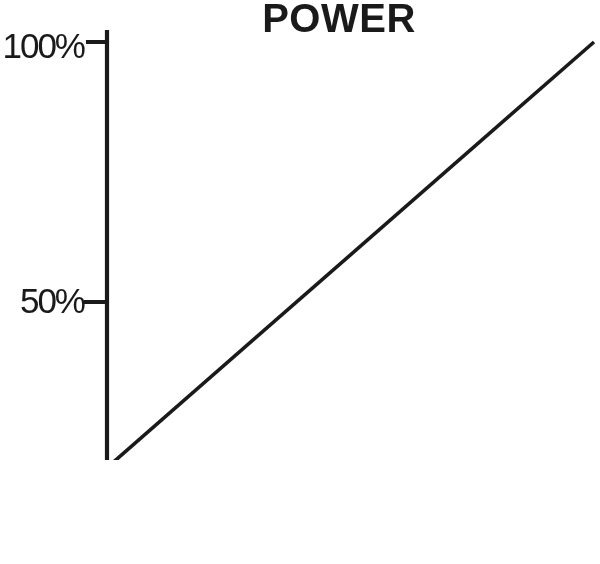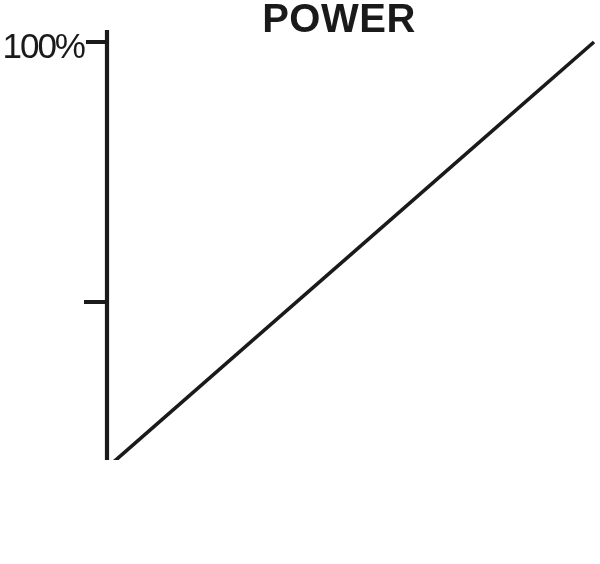--- a/index.html
+++ b/index.html
@@ -77,13 +77,14 @@
   <div class="title">POWER</div>
 
   <svg class="canvas" viewBox="0 0 600 564" aria-hidden="true">
     <path class="stroke axes" d="M107,30 L107,515 L595,515"></path>
     <path class="stroke tick" d="M86,42 L107,42"></path>
     <path class="stroke tick" d="M84,302 L107,302"></path>
     <polyline class="stroke dataline" points="107.0,467.7 594.0,42.0"></polyline>
   </svg>
 
   <div class="ylab y100">100%</div>
+  <div class="ylab y50">50%</div>
 </div>
 
 </body></html>

